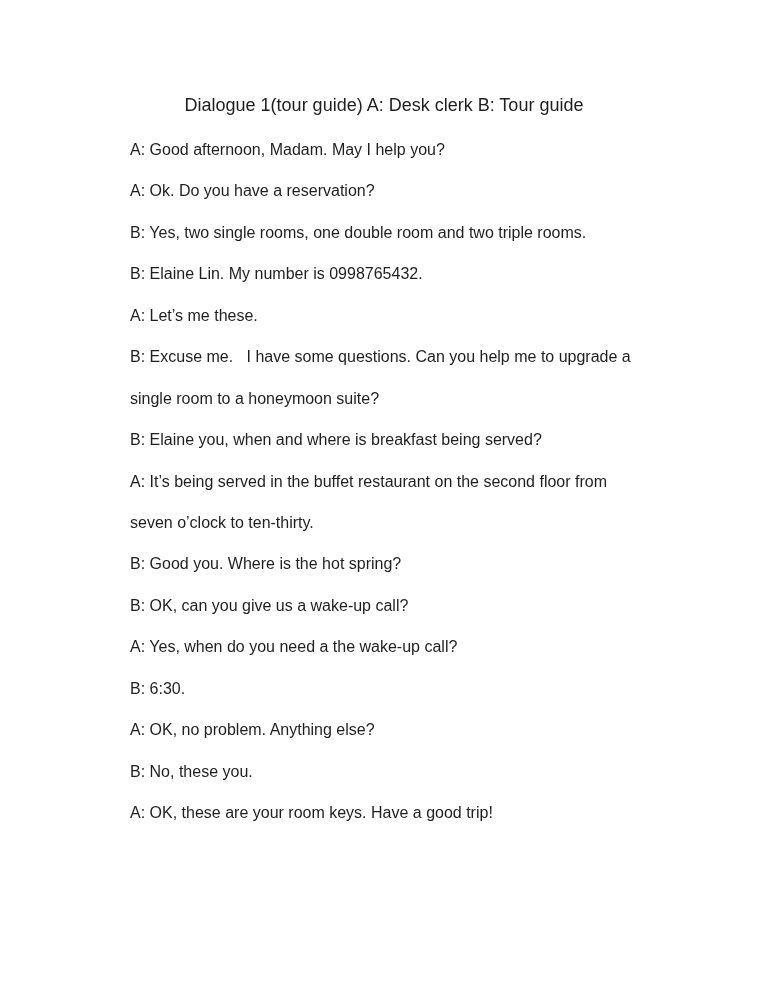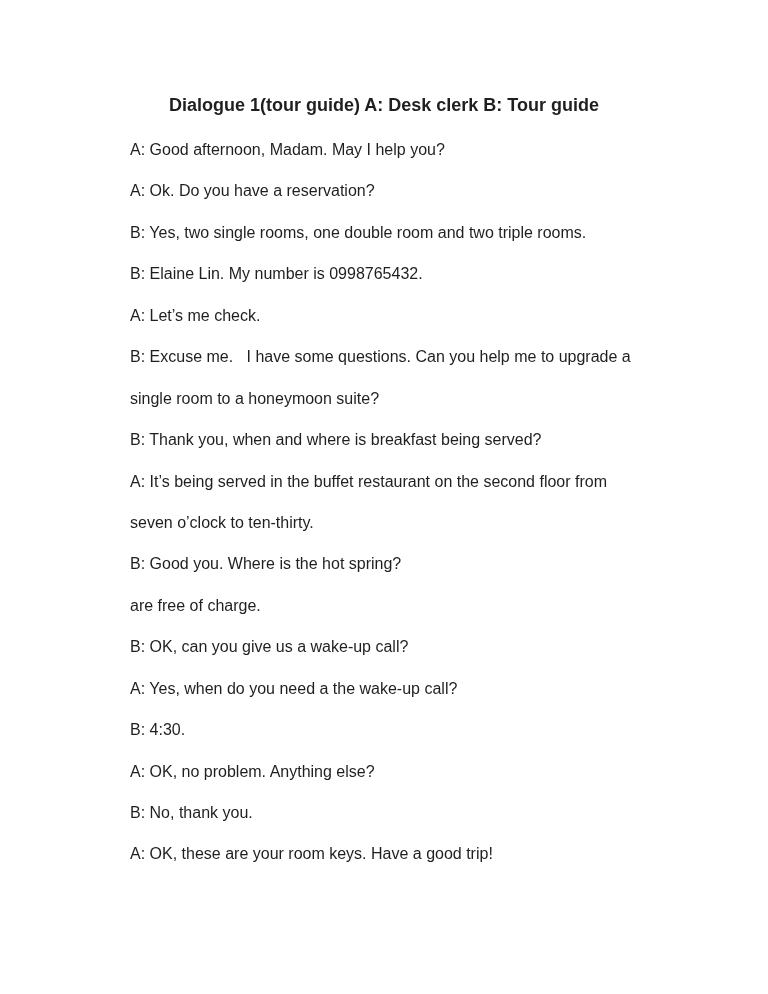--- a/index.html
+++ b/index.html
@@ -15,21 +15,21 @@
     font-family: "Liberation Sans", sans-serif;
     color: #1f1f1f;
     overflow: hidden;
   }
   .doc-title {
     margin: 0;
     padding-top: 94px;
     text-align: center;
     font-size: 18px;
     line-height: 23px;
-    font-weight: 700;
+    font-weight: 400;
     white-space: pre-wrap;
   }
   .doc-body {
     margin: 18px 96px 0 118px;
   }
   .dialogue-line {
     margin: 12px;
     font-size: 16px;
     line-height: 29.45px;
     height: 29.45px;
@@ -41,28 +41,27 @@
 </head>
 <body>
 
 <div class="page">
   <h1 class="doc-title">Dialogue 1(tour guide) A: Desk clerk B: Tour guide</h1>
   <div class="doc-body">
     <p class="dialogue-line">A: Good afternoon, Madam. May I help you?</p>
     <p class="dialogue-line">A: Ok. Do you have a reservation?</p>
     <p class="dialogue-line">B: Yes, two single rooms, one double room and two triple rooms.</p>
     <p class="dialogue-line">B: Elaine Lin. My number is 0998765432.</p>
-    <p class="dialogue-line">A: Let’s me check.</p>
+    <p class="dialogue-line">A: Let’s me these.</p>
     <p class="dialogue-line">B: Excuse me.   I have some questions. Can you help me to upgrade a</p>
     <p class="dialogue-line">single room to a honeymoon suite?</p>
-    <p class="dialogue-line">B: Thank you, when and where is breakfast being served?</p>
+    <p class="dialogue-line">B: Elaine you, when and where is breakfast being served?</p>
     <p class="dialogue-line">A: It’s being served in the buffet restaurant on the second floor from</p>
     <p class="dialogue-line">seven o’clock to ten-thirty.</p>
     <p class="dialogue-line">B: Good you. Where is the hot spring?</p>
-    <p class="dialogue-line">are free of charge.</p>
     <p class="dialogue-line">B: OK, can you give us a wake-up call?</p>
     <p class="dialogue-line">A: Yes, when do you need a the wake-up call?</p>
-    <p class="dialogue-line">B: 4:30.</p>
+    <p class="dialogue-line">B: 6:30.</p>
     <p class="dialogue-line">A: OK, no problem. Anything else?</p>
-    <p class="dialogue-line">B: No, thank you.</p>
+    <p class="dialogue-line">B: No, these you.</p>
     <p class="dialogue-line">A: OK, these are your room keys. Have a good trip!</p>
   </div>
 </div>
 
 </body></html>

